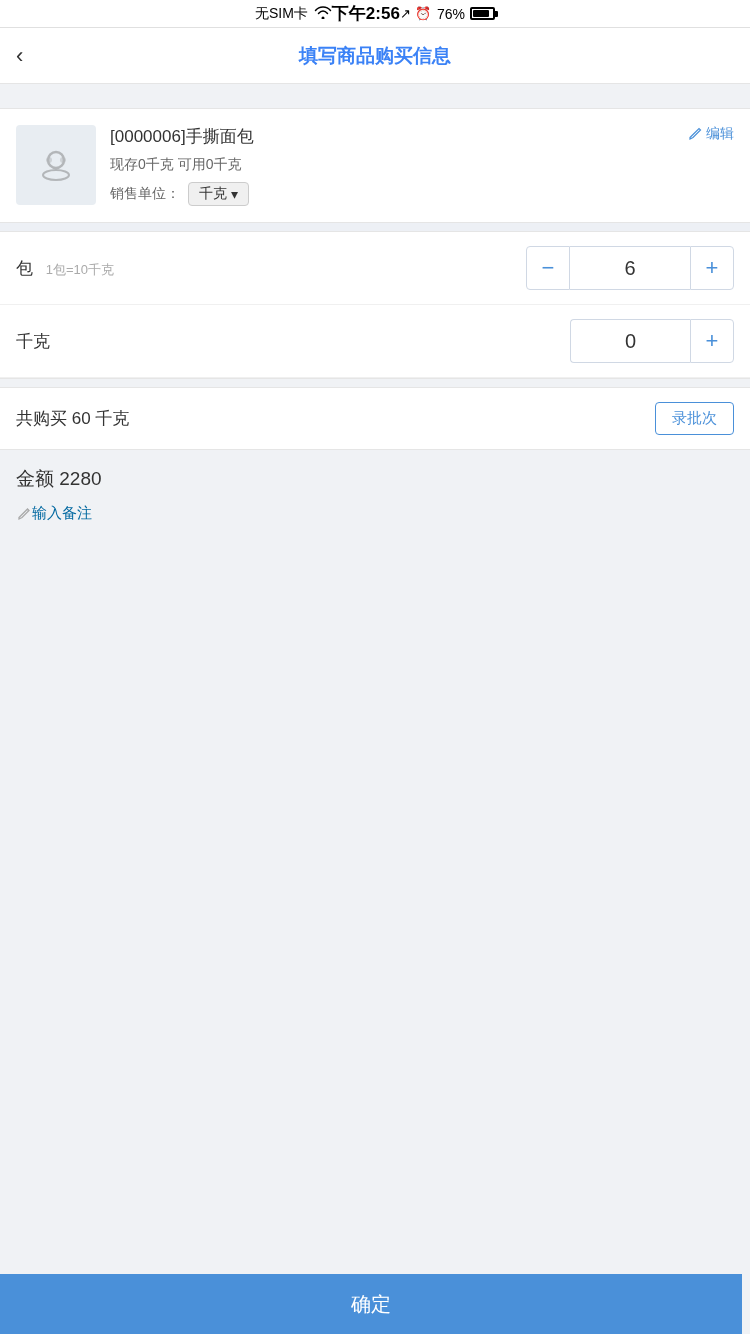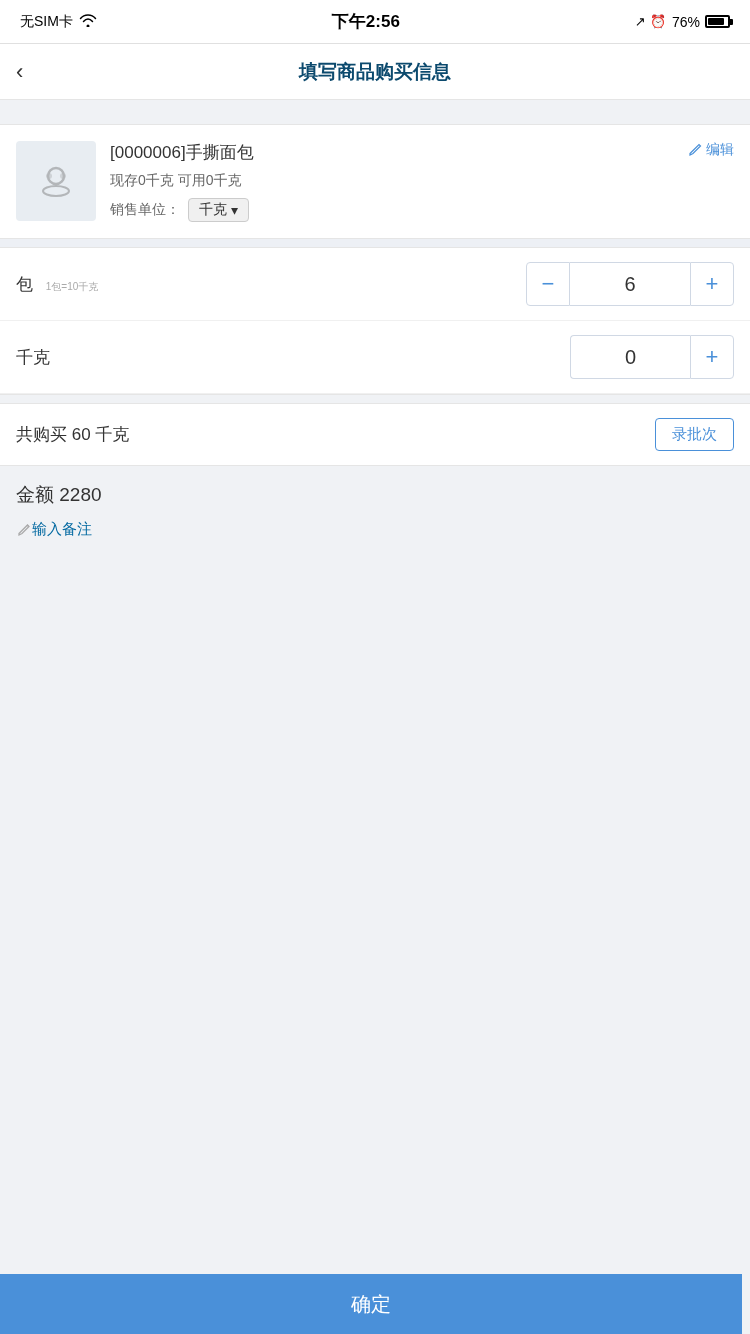--- a/index.html
+++ b/index.html
@@ -9,25 +9,25 @@
       min-height: 1334px;
       font-family: -apple-system, 'PingFang SC', 'Helvetica Neue', sans-serif;
       background: #f0f2f5;
       display: flex;
       flex-direction: column;
     }
 
     
     .status-bar {
       width: 750px;
-      height: 44px;
-      background: #fff;
-      display: flex;
-      align-items: center;
-      justify-content: space-between;
+      height: 28px;
+      background: #fff;
+      display: flex;
+      align-items: center;
+      justify-content: center;
       padding: 0 20px;
       font-size: 15px;
       color: #000;
       border-bottom: 1px solid #e0e0e0;
     }
     .status-left {
       display: flex;
       align-items: center;
       gap: 6px;
       font-size: 14px;
@@ -87,21 +87,21 @@
       color: #333;
       cursor: pointer;
       width: 40px;
     }
     .nav-title {
       position: absolute;
       left: 50%;
       transform: translateX(-50%);
       font-size: 19px;
       font-weight: 600;
-      color: #0c4a6e;
+      color: #3b82f6;
     }
 
     
     .main-content {
       flex: 1;
       display: flex;
       flex-direction: column;
     }
 
     
@@ -188,21 +188,21 @@
       align-items: center;
       padding: 14px 16px;
       border-bottom: 1px solid #f0f0f0;
     }
     .quantity-label {
       font-size: 17px;
       color: #333;
       flex: 1;
     }
     .quantity-hint {
-      font-size: 10px;
+      font-size: 13px;
       color: #aaa;
       margin-left: 8px;
     }
     .quantity-controls {
       display: flex;
       align-items: center;
       gap: 0;
     }
     .qty-btn {
       width: 44px;

